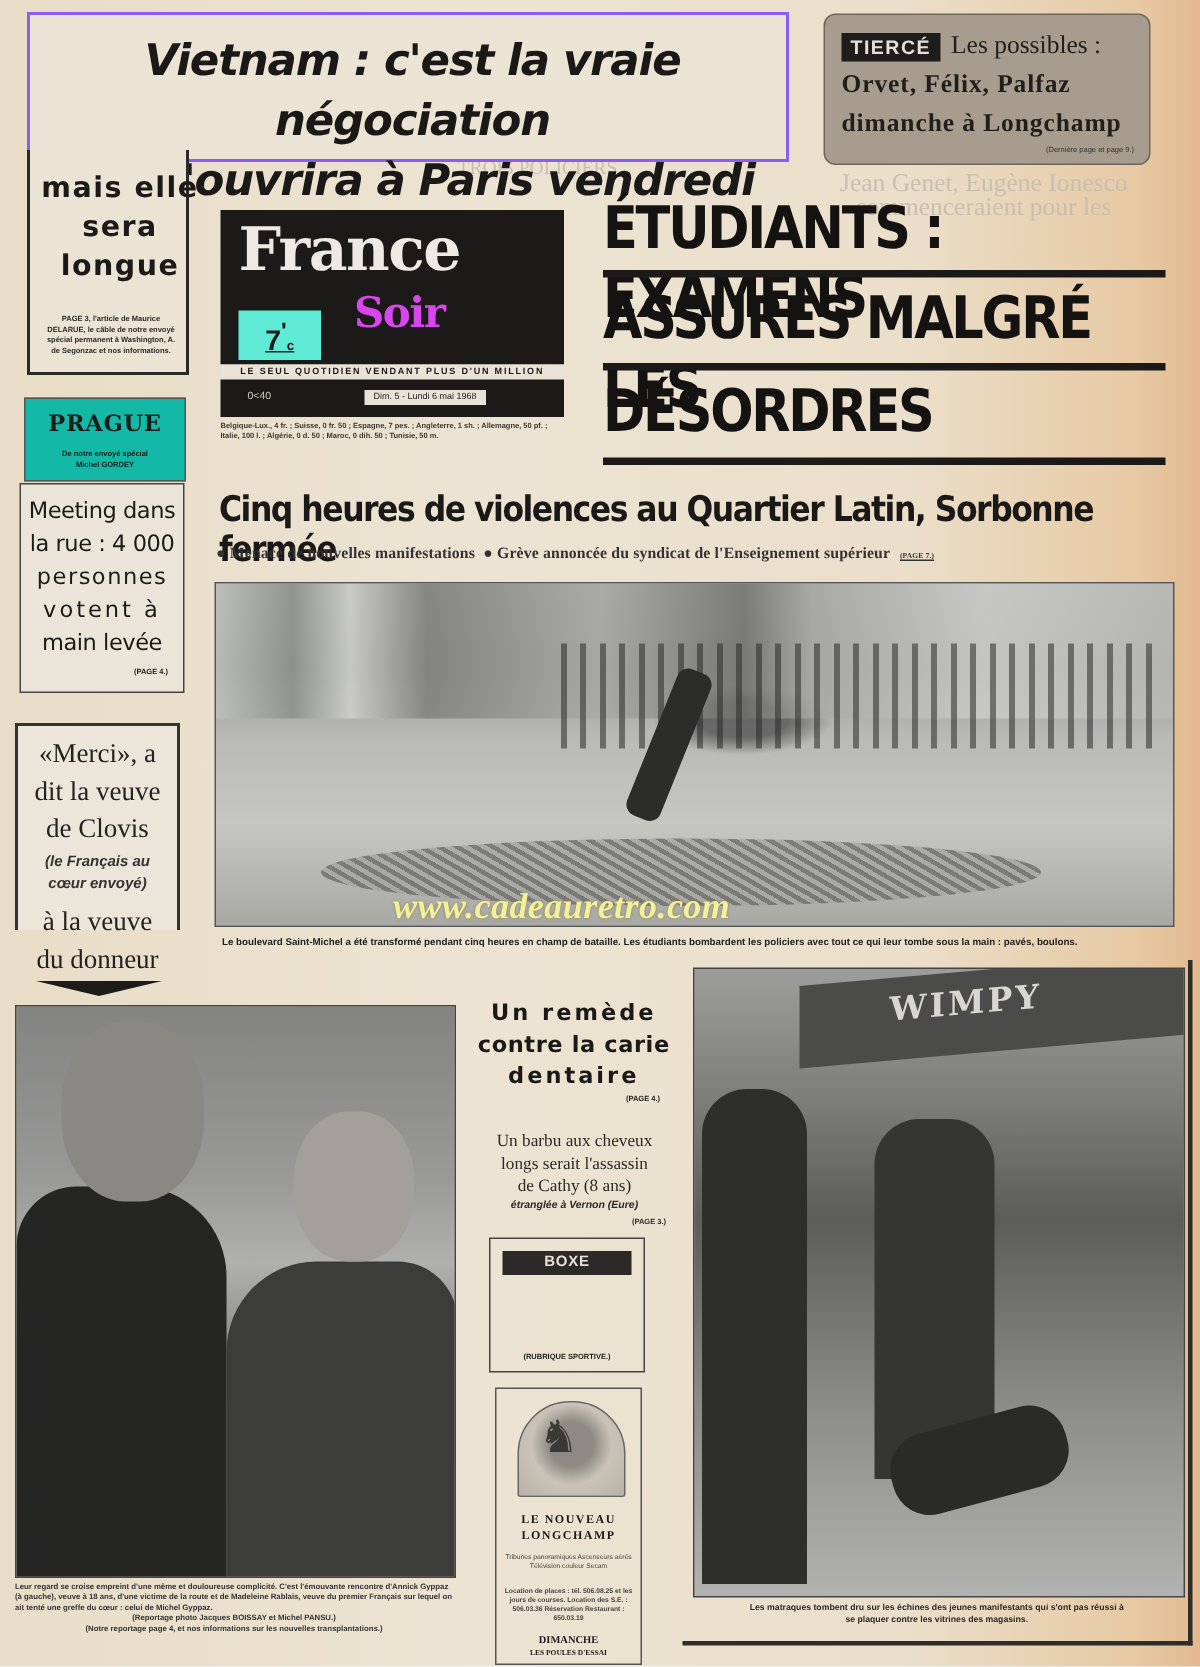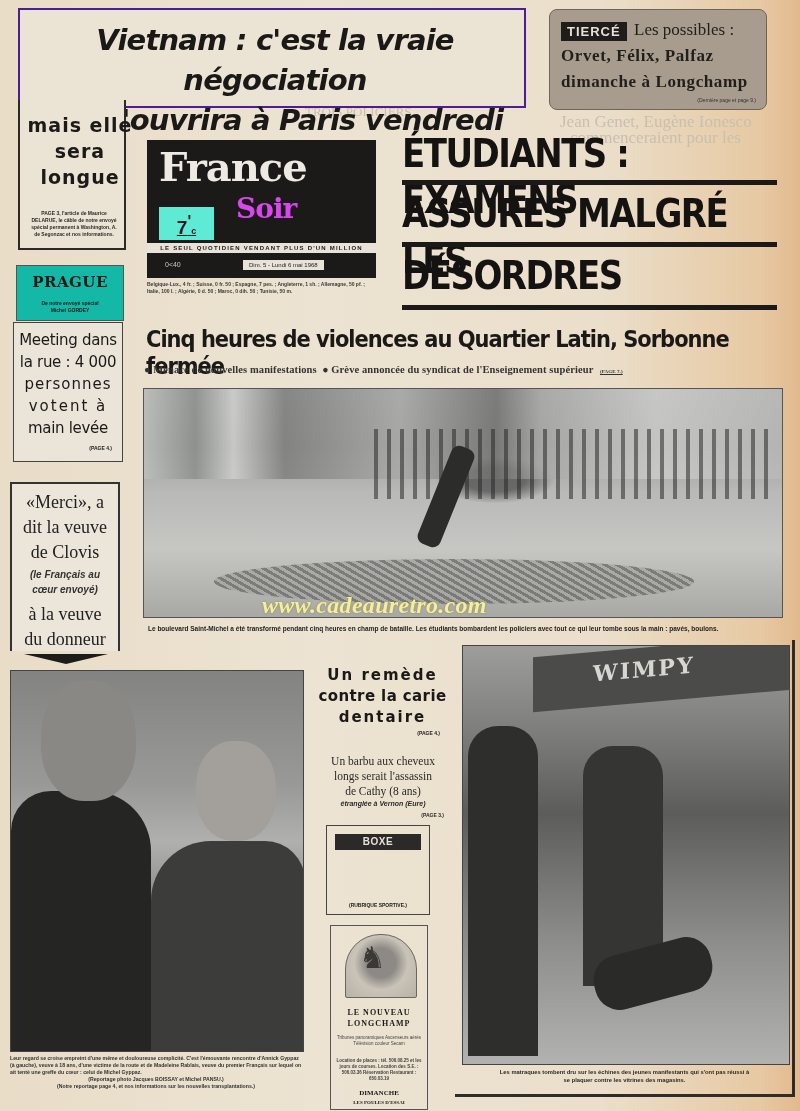--- a/index.html
+++ b/index.html
@@ -4,21 +4,21 @@
 <style>
   html, body { margin:0; padding:0; }
   body {
     width:800px; height:1111px; overflow:hidden; position:relative;
     background: linear-gradient(90deg, #e9ddc8 0%, #ece3d2 40%, #ebdfcb 75%, #e7c9a3 95%, #e2b98f 100%);
     font-family: "Liberation Sans", sans-serif; color:#1b1a18;
   }
   .abs { position:absolute; box-sizing:border-box; }
 
   
-  #vietnam { left:18px; top:8px; width:508px; height:100px; border:2px solid #4c1d95; background:#ebe3d3; }
+  #vietnam { left:18px; top:8px; width:508px; height:100px; border:2px solid #8b5cf6; background:#ebe3d3; }
   #vietnam .headline { position:absolute; left:10px; top:10px; width:490px; font-family:"DejaVu Sans", sans-serif; font-weight:bold; font-style:italic; font-size:29px; line-height:40px; text-align:center; letter-spacing:-0.8px; color:#1a1918; }
   #vietnam-side { left:18px; top:100px; width:108px; height:150px; border:2px solid #2b2a28; border-top:none; background:#ebe3d3; }
   #vietnam-side .big { position:absolute; left:0; top:12px; width:120px; text-align:center; font-family:"DejaVu Sans", sans-serif; font-weight:bold; font-size:19px; line-height:26px; letter-spacing:1px; }
   #vietnam-side .small { position:absolute; left:8px; top:110px; width:92px; text-align:center; font-size:5px; line-height:7px; font-weight:bold; color:#2a2a2a; }
 
   
   .ghost { color:#c9bfae; font-family:"Liberation Serif", serif; font-size:17px; }
 
   
   #tierce { left:549px; top:9px; width:218px; height:101px; border-radius:8px; background:#a79c8d; border:1px solid #6e665b; }
@@ -49,21 +49,21 @@
 
   
   #prague { left:16px; top:265px; width:108px; height:56px; background:#14b8a6; border:1px solid #555; }
   #prague .t { position:absolute; left:0; top:7px; width:106px; text-align:center; font-family:"DejaVu Serif", serif; font-weight:bold; font-size:15px; letter-spacing:0.5px; }
   #prague .s { position:absolute; left:0; top:34px; width:106px; text-align:center; font-size:5px; line-height:7px; font-weight:bold; }
   #meeting { left:13px; top:322px; width:110px; height:140px; border:1px solid #444; background:#ebe5d9; }
   #meeting .t { position:absolute; left:0; top:6px; width:108px; text-align:center; font-family:"DejaVu Sans", sans-serif; font-size:15px; line-height:22px; color:#1b1a19; letter-spacing:-0.3px; }
   #meeting .ref { position:absolute; right:10px; top:122px; font-size:5px; font-weight:bold; }
 
   
-  #merci { left:10px; top:482px; width:110px; height:169px; border:2px solid #333; border-bottom:none; background:#ece6da; }
+  #merci { left:10px; top:482px; width:110px; height:138px; border:2px solid #333; border-bottom:none; background:#ece6da; }
   #merci .a { position:absolute; left:0; top:6px; width:106px; text-align:center; font-family:"Liberation Serif", serif; font-size:18px; line-height:25px; color:#222; }
   #merci .i { position:absolute; left:0; top:83px; width:106px; text-align:center; font-style:italic; font-weight:bold; font-size:10px; line-height:15px; color:#333; }
   #merci .b { position:absolute; left:0; top:118px; width:106px; text-align:center; font-family:"Liberation Serif", serif; font-size:18px; line-height:25px; color:#222; }
   #merci .arrow { position:absolute; left:12px; top:170px; width:0; height:0; border-left:42px solid transparent; border-right:42px solid transparent; border-top:10px solid #1d1c1b; }
 
   
   #cinq { left:146px; top:326px; width:640px; font-family:"DejaVu Sans", sans-serif; font-weight:bold; font-size:21px; letter-spacing:-1px; color:#1a1918; transform:scaleY(1.12); transform-origin:top left; }
   #cinq-sub { left:144px; top:364px; width:650px; font-size:10.5px; font-weight:bold; color:#333; letter-spacing:0.1px; font-family:"Liberation Serif", serif; }
   #cinq-sub .ref { font-size:5px; text-decoration:underline; margin-left:4px; }
 

